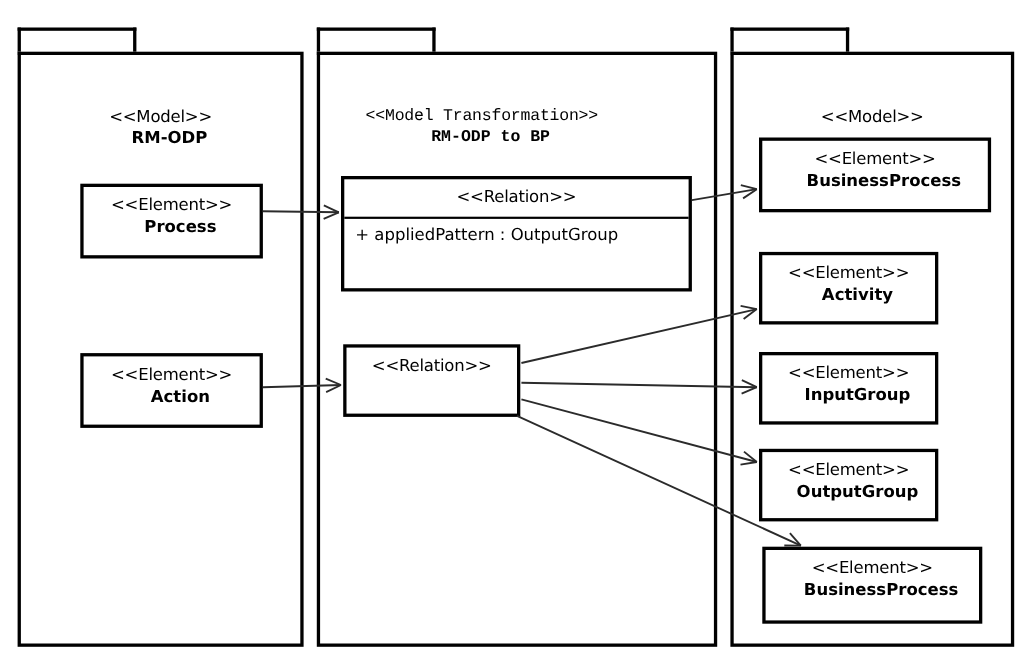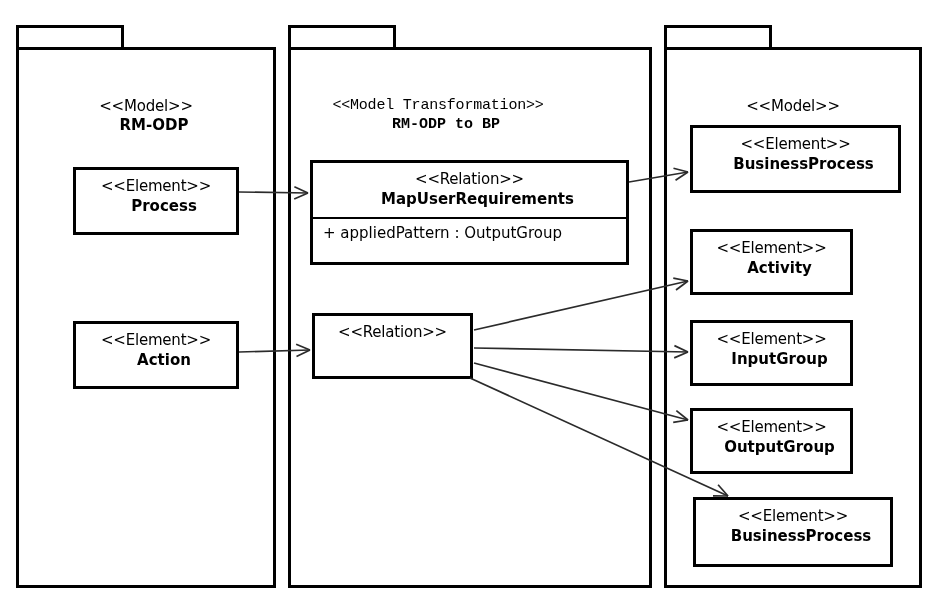--- a/index.html
+++ b/index.html
@@ -138,21 +138,20 @@
   <div class="node" id="node-action" style="left: 73px; top: 321px; width: 166px; height: 68px;">
     <div class="node-title">
       <span class="stereotype" style="font-size: 15px;">&lt;&lt;Element&gt;&gt;</span>
       <span class="ename" style="font-size: 15px;">Action</span>
     </div>
   </div>
 
   <div class="node" id="node-map-user-requirements" style="left: 310px; top: 160px; width: 319px; height: 105px;">
     <div class="node-title">
       <span class="stereotype" style="font-size: 15px;">&lt;&lt;Relation&gt;&gt;</span>
-      <span class="ename" style="font-size: 15px;">MapUserRequirements</span>
     </div>
     <div class="node-compartment">+ appliedPattern : OutputGroup</div>
   </div>
 
   <div class="node" id="node-map-actions" style="left: 312px; top: 313px; width: 161px; height: 66px;">
     <div class="node-title">
       <span class="stereotype" style="font-size: 15px;">&lt;&lt;Relation&gt;&gt;</span>
     </div>
   </div>
 

